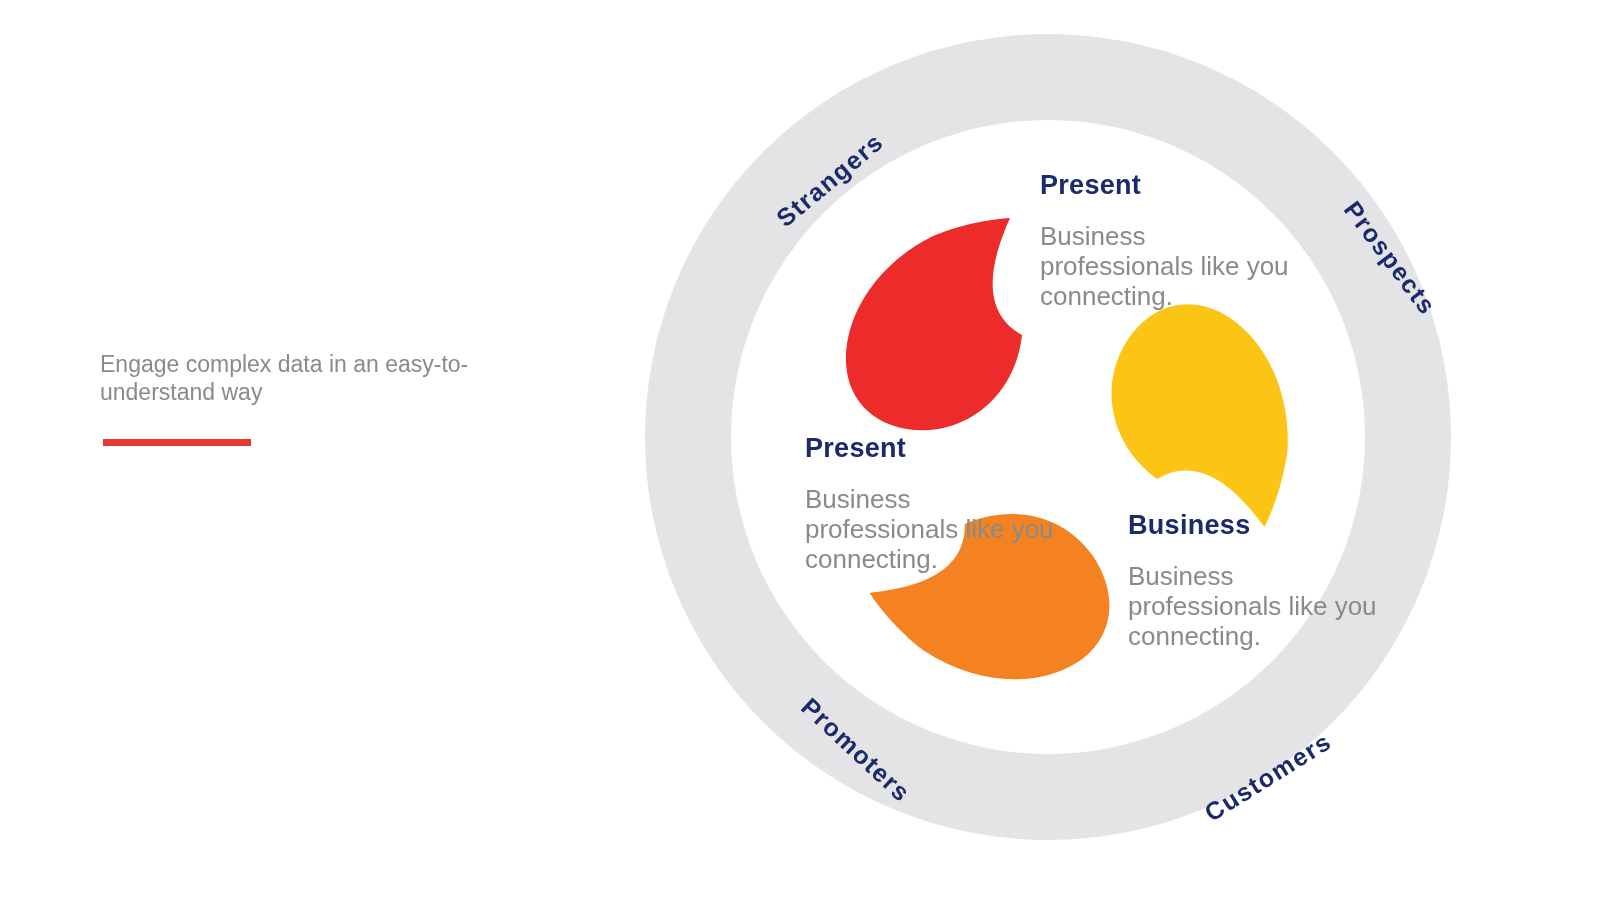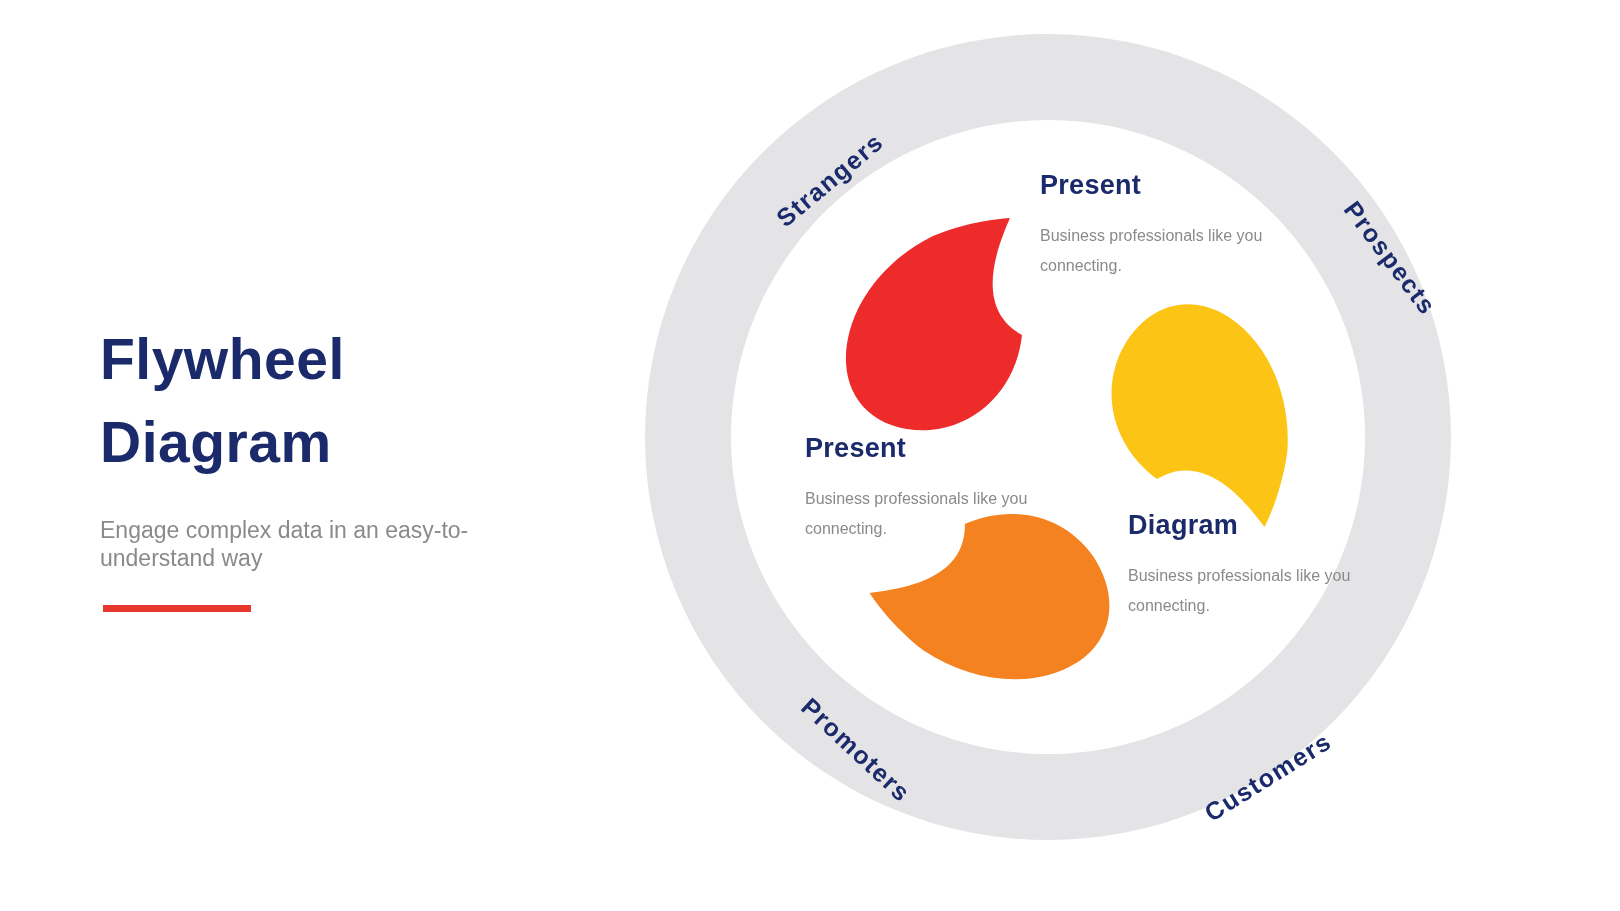--- a/index.html
+++ b/index.html
@@ -21,32 +21,31 @@
   .ring-label{position:absolute;font-weight:bold;font-size:25px;color:#1b2a6b;
               letter-spacing:1.5px;white-space:nowrap;}
   .ring-label.strangers{left:830px;top:180px;transform:translate(-50%,-50%) rotate(-40deg);}
   .ring-label.prospects{left:1390px;top:258px;transform:translate(-50%,-50%) rotate(53deg);}
   .ring-label.promoters{left:856px;top:750px;transform:translate(-50%,-50%) rotate(43deg);}
   .ring-label.customers{left:1268px;top:777px;transform:translate(-50%,-50%) rotate(-32deg);}
 
   
   .stage{position:absolute;}
   .stage h3{margin:0 0 20px;font-size:27px;font-weight:bold;color:#1b2a6b;letter-spacing:.3px;}
-  .stage p{margin:0;width:252px;font-size:16px;line-height:30px;color:#8a8a8a;}
+  .stage p{margin:0;width:252px;font-size:26px;line-height:30px;color:#8a8a8a;}
   .stage.attract{left:1040px;top:170px;}
   .stage.engage{left:805px;top:433px;}
   .stage.delight{left:1128px;top:510px;}
 </style>
 </head>
 <body>
 
 <div class="canvas">
 
   <div class="intro">
-    <h1 class="intro-title">Flywheel Diagram</h1>
     <p class="intro-subtitle">Engage complex data in an easy-to-understand way</p>
     <div class="intro-rule"></div>
   </div>
 
   <div class="wheel">
     <svg viewBox="0 0 806 806" aria-hidden="true">
       <defs>
         <path id="swoosh" d="M 365 184
                  C 350 218, 330 275, 377 301
                  C 372 349, 338 391, 285 396
@@ -71,17 +70,17 @@
     <h3>Present</h3>
     <p>Business professionals like you connecting.</p>
   </div>
 
   <div class="stage engage">
     <h3>Present</h3>
     <p>Business professionals like you connecting.</p>
   </div>
 
   <div class="stage delight">
-    <h3>Diagram</h3>
+    <h3>Business</h3>
     <p>Business professionals like you connecting.</p>
   </div>
 
 </div>
 
 </body></html>

